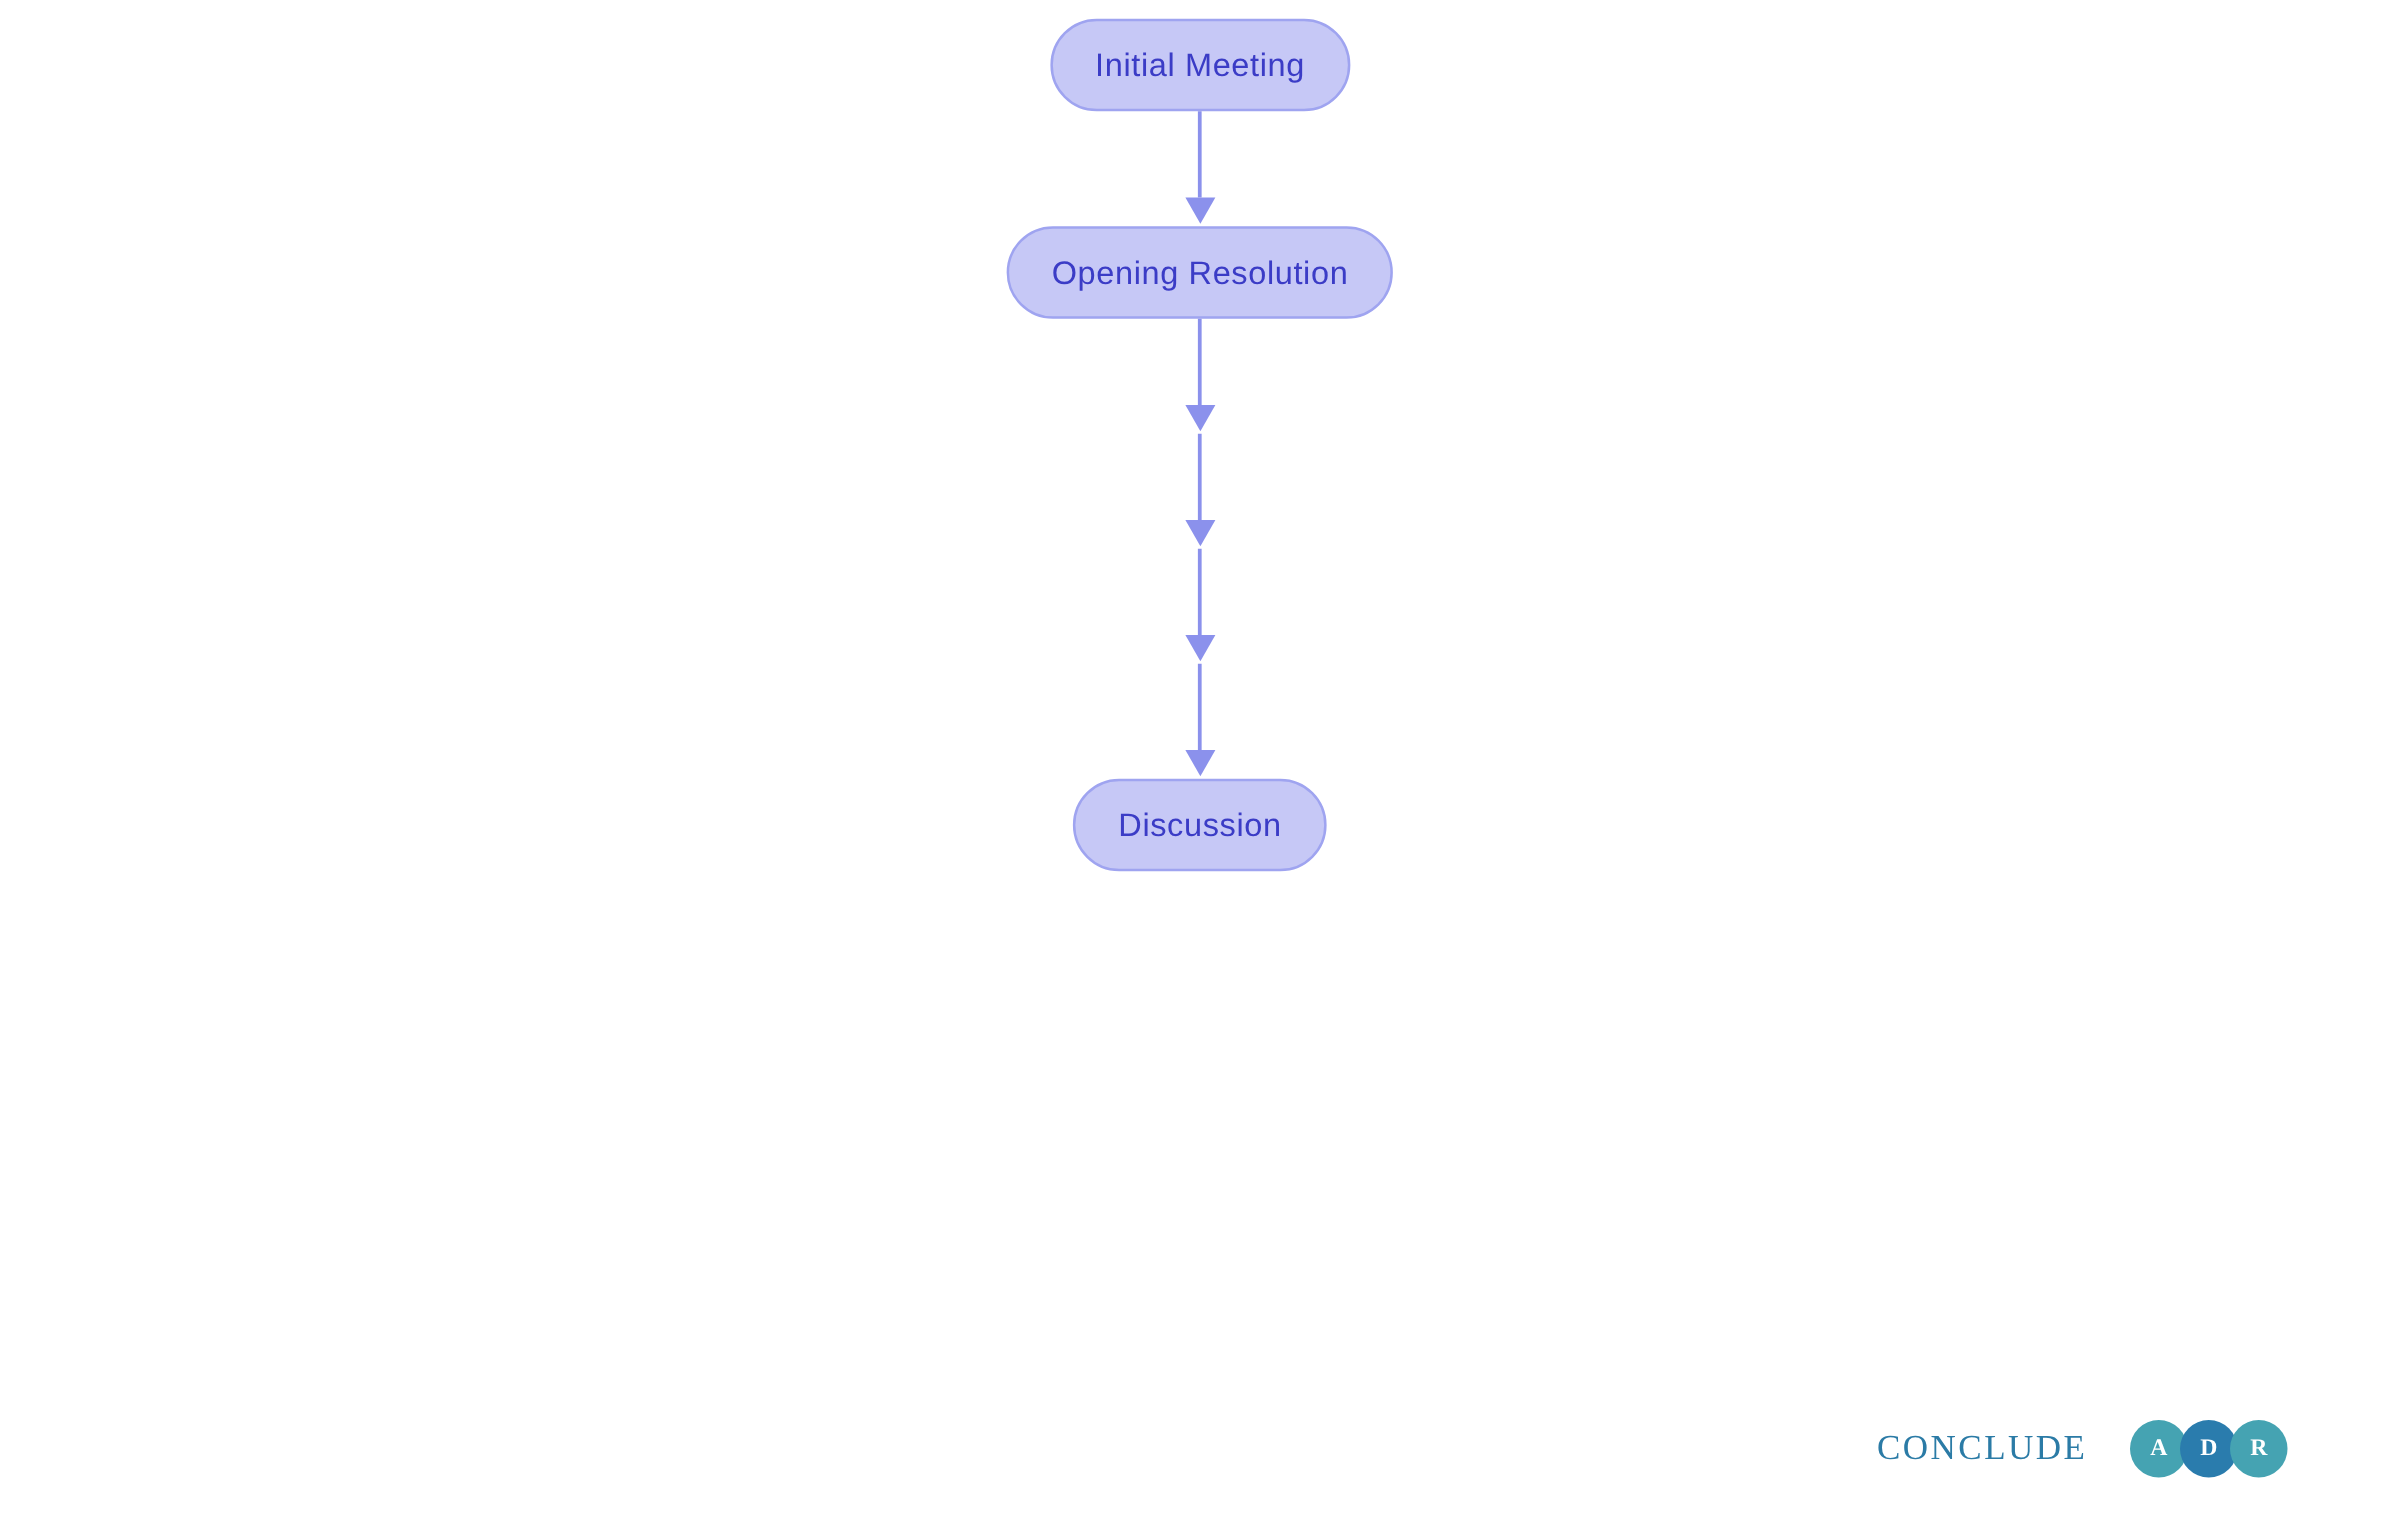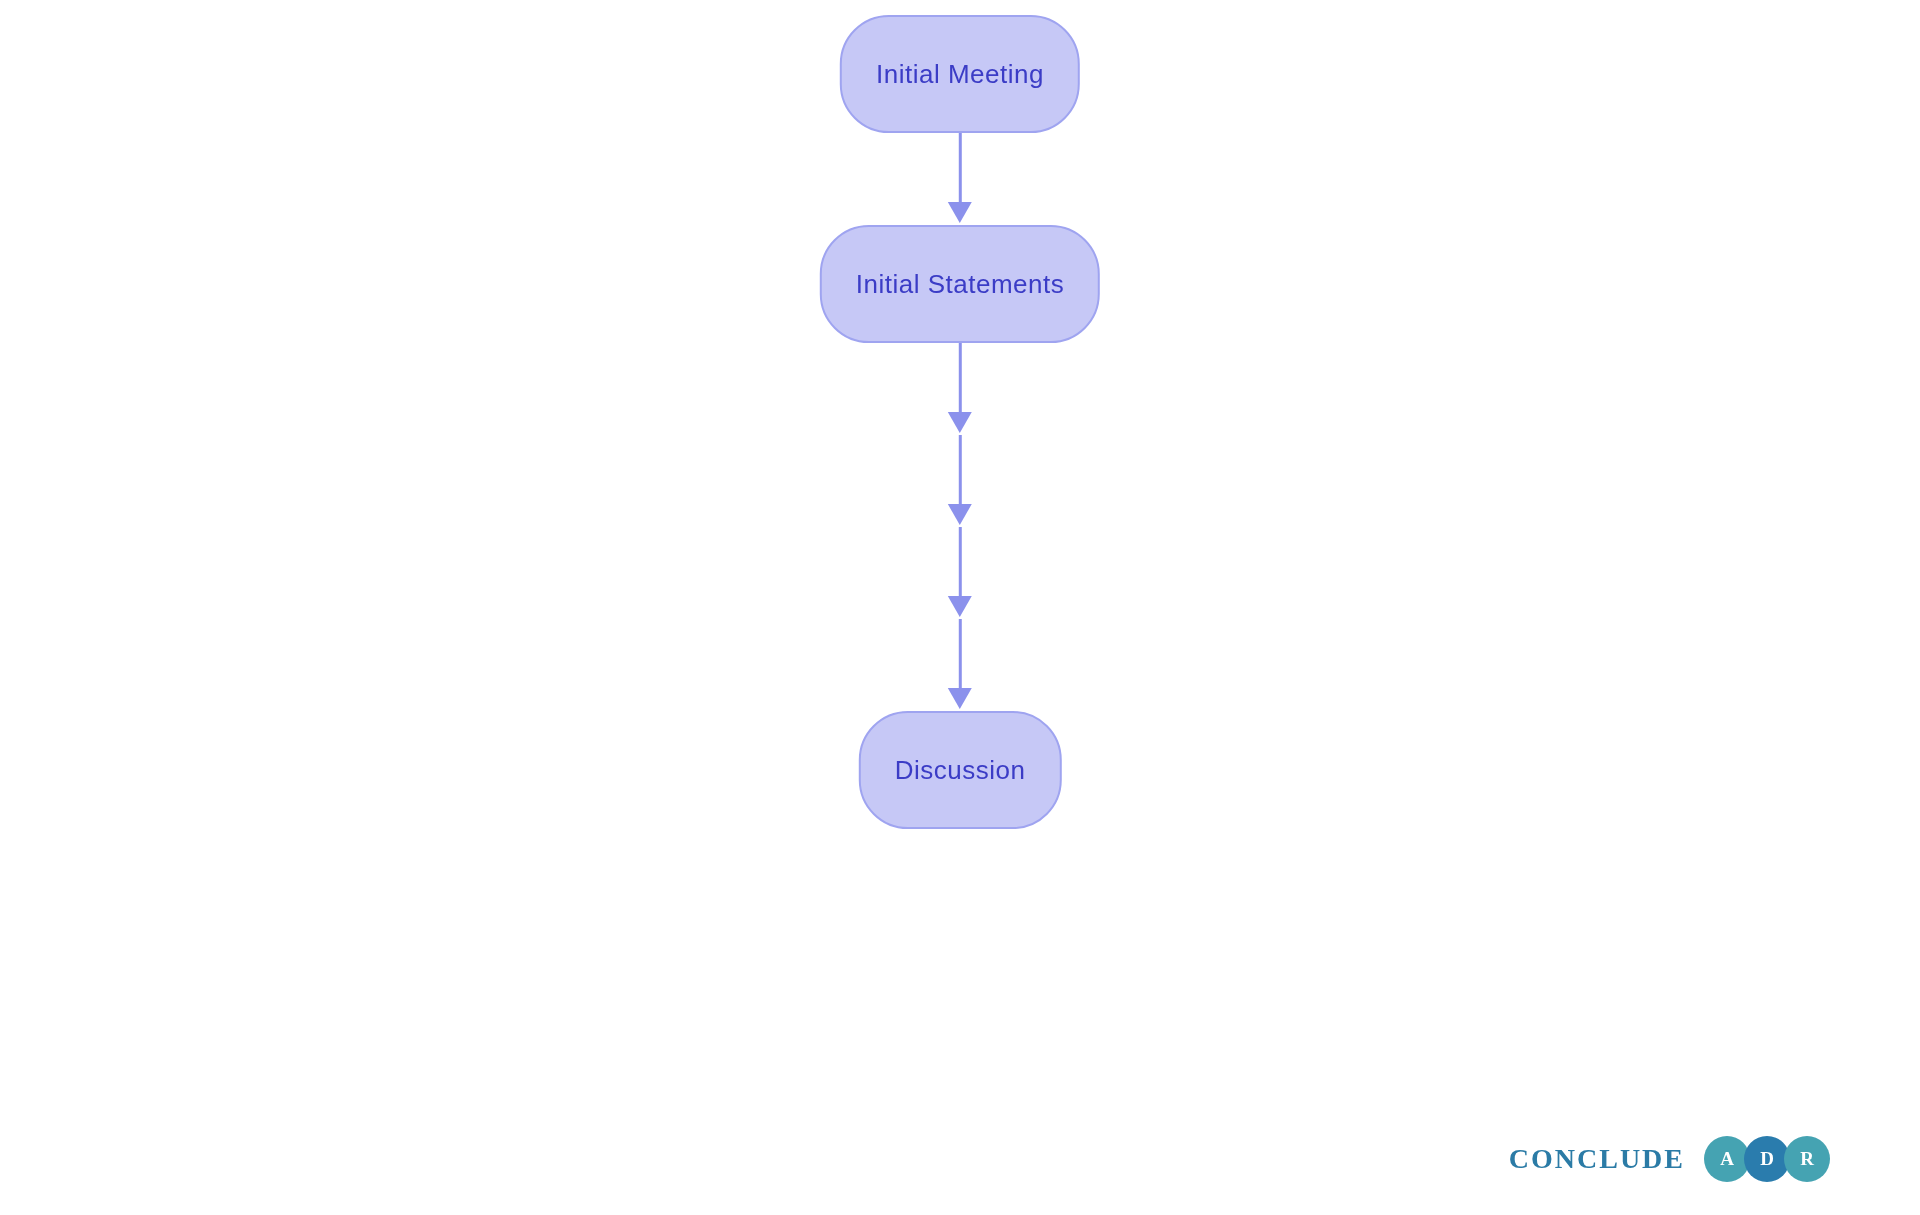--- a/index.html
+++ b/index.html
@@ -21,21 +21,21 @@
     position: absolute;
     top: 15px;
     left: 50%;
     transform: translateX(-50%);
     display: flex;
     flex-direction: column;
     align-items: center;
   }
   .node {
     box-sizing: border-box;
-    height: 118px;
+    height: 74px;
     padding: 0 34px;
     border: 2px solid var(--node-border, #9fa4f0);
     background: var(--node-fill, #c6c8f6);
     color: var(--node-text, #3b3cc6);
     border-radius: 49px;
     display: flex;
     align-items: center;
     justify-content: flex-end;
     font-size: 26px;
     letter-spacing: 0.5px;
@@ -62,25 +62,25 @@
   }
   .logo {
     position: absolute;
     right: 90px;
     bottom: 33px;
     display: flex;
     align-items: center;
   }
   .wordmark {
     font-family: "Liberation Serif", serif;
-    font-weight: bold;
+    font-weight: normal;
     font-size: 28px;
     letter-spacing: 2px;
     color: var(--logo-text, #2b7ba6);
-    margin-right: 19px;
+    margin-right: 34px;
   }
   .badges {
     display: flex;
     align-items: center;
   }
   .badge {
     position: relative;
     width: 46px;
     height: 46px;
     border-radius: 50%;
@@ -106,21 +106,21 @@
     <div class="node">
       <span>Initial Meeting</span>
     </div>
 
     <div class="arrow">
       <div class="arrow-line"></div>
       <div class="arrow-head"></div>
     </div>
 
     <div class="node">
-      <span>Initial Statements</span>
+      <span>Opening Resolution</span>
     </div>
 
     <div class="arrow">
       <div class="arrow-line"></div>
       <div class="arrow-head"></div>
     </div>
 
 
     <div class="arrow">
       <div class="arrow-line"></div>

